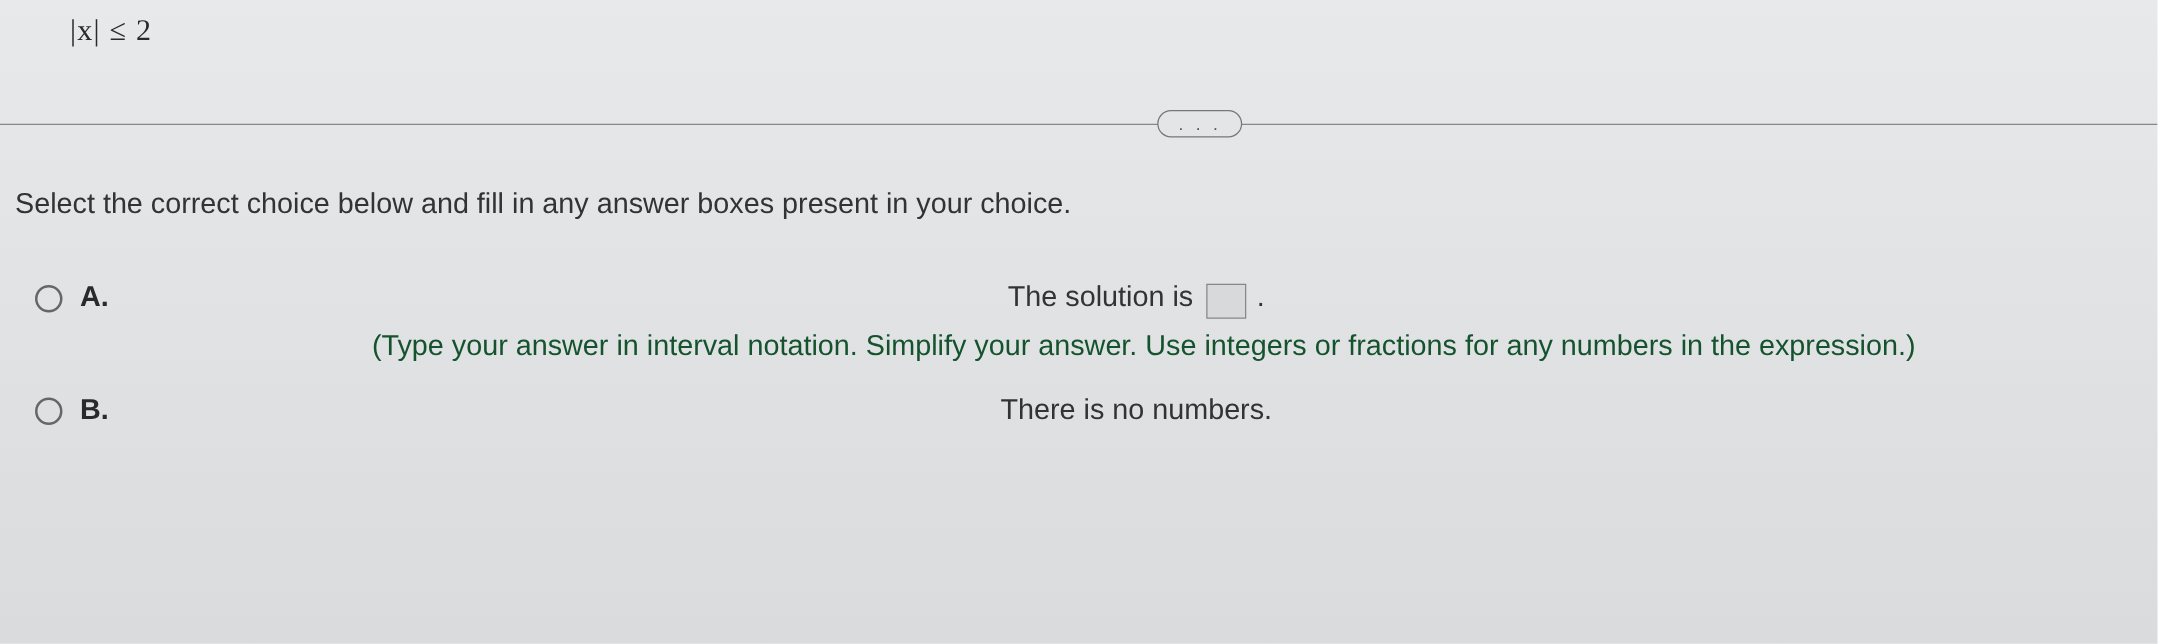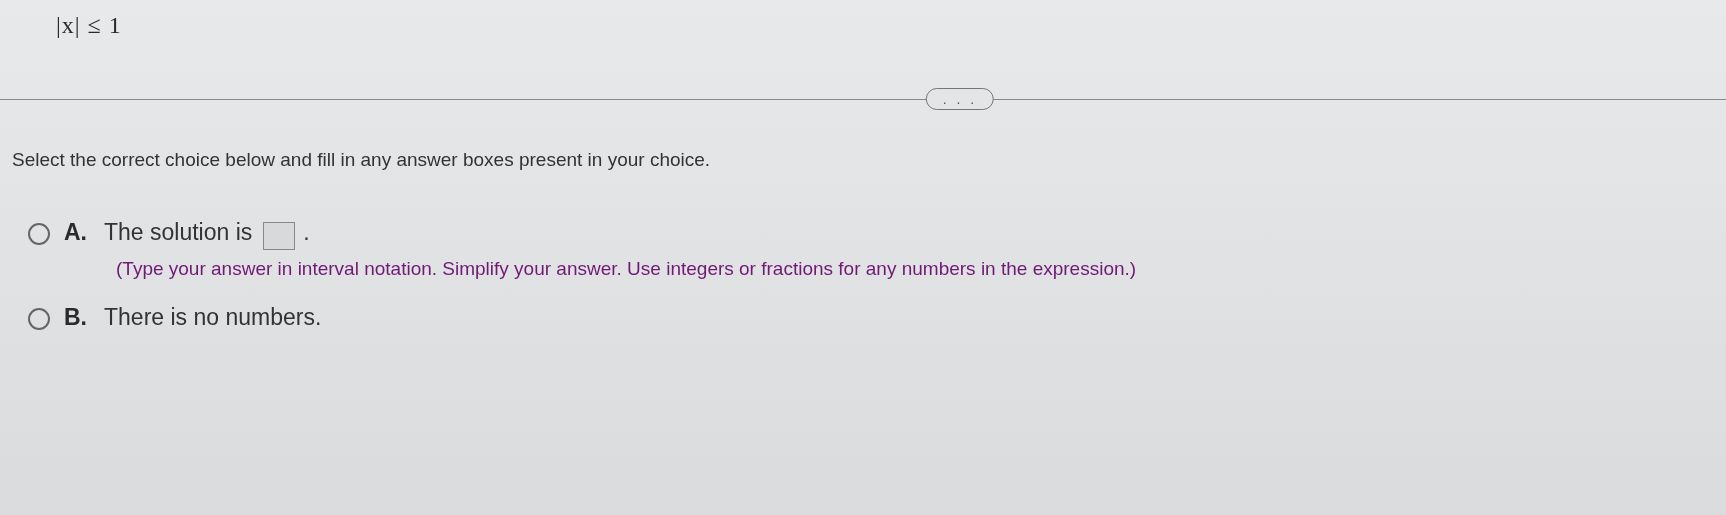--- a/index.html
+++ b/index.html
@@ -54,21 +54,21 @@
       padding: 2px 16px;
       font-size: 14px;
       color: #555;
       letter-spacing: 3px;
       cursor: pointer;
     }
     .bottom-section {
       padding: 40px 12px 12px 12px;
     }
     .instruction-text {
-      font-size: 19px;
+      font-size: 23px;
       color: #333;
       margin-bottom: 48px;
     }
     .choice-row {
       display: flex;
       align-items: flex-start;
       margin-bottom: 12px;
       padding-left: 16px;
     }
     .radio-circle {
@@ -83,51 +83,52 @@
       background: transparent;
     }
     .choice-label {
       font-size: 23px;
       font-weight: bold;
       margin-right: 12px;
       min-width: 28px;
     }
     .choice-content {
       flex: 1;
+      text-align: center;
     }
     .choice-text {
       font-size: 23px;
       color: #333;
       display: inline;
     }
     .answer-box {
       display: inline-block;
       width: 32px;
       height: 28px;
       border: 1px solid #888;
       background: #d8d9db;
       vertical-align: middle;
       margin: 0 4px;
       cursor: text;
     }
     .choice-hint {
-      font-size: 19px;
-      color: #701a75;
+      font-size: 23px;
+      color: #14532d;
       margin-top: 8px;
       margin-left: 12px;
     }
     .choice-b {
       margin-top: 24px;
     }
   </style>
 </head>
 <body>
 
 <div class="top-section">
-  <div class="math-expression">|x| ≤ 1</div>
+  <div class="math-expression">|x| ≤ 2</div>
 </div>
 
 <div class="divider-container">
   <div class="divider-line"></div>
   <div class="divider-pill">. . .</div>
 </div>
 
 <div class="bottom-section">
   <div class="instruction-text">Select the correct choice below and fill in any answer boxes present in your choice.</div>
 

